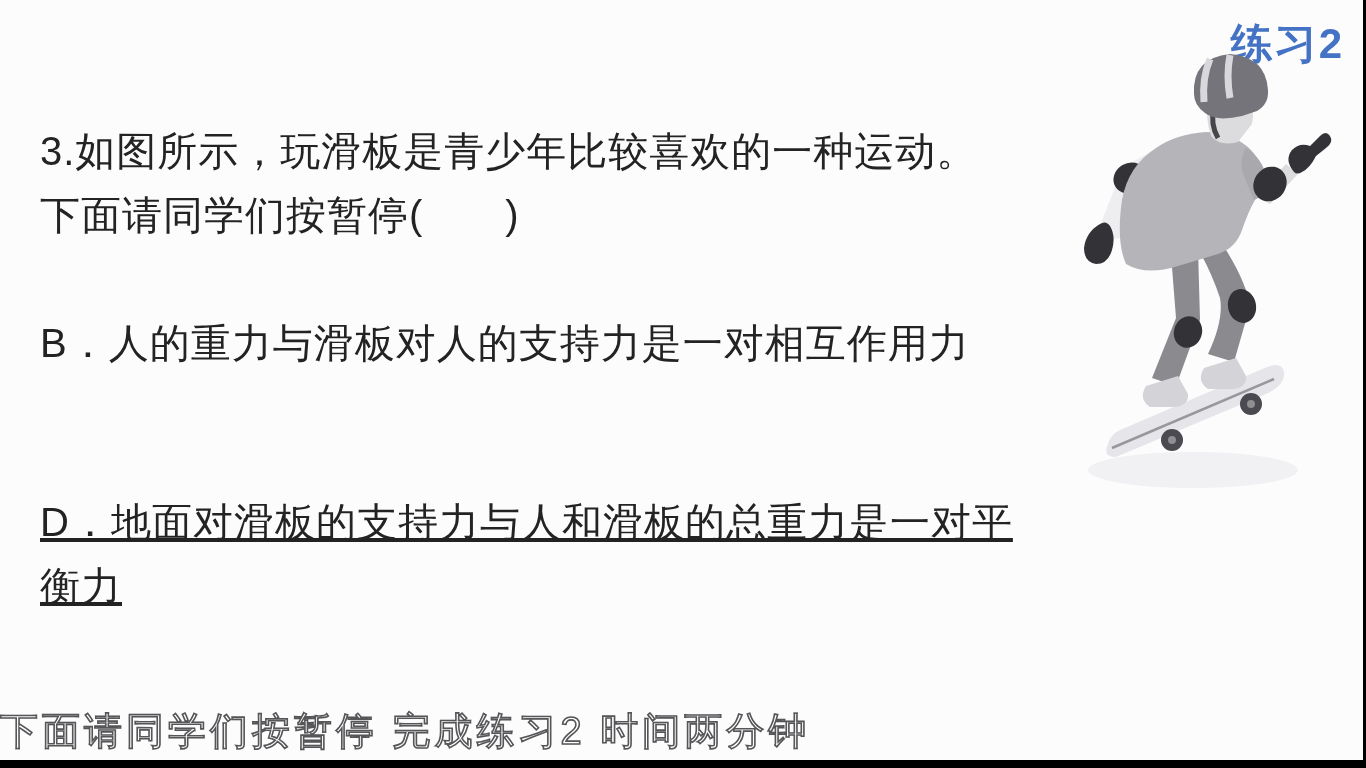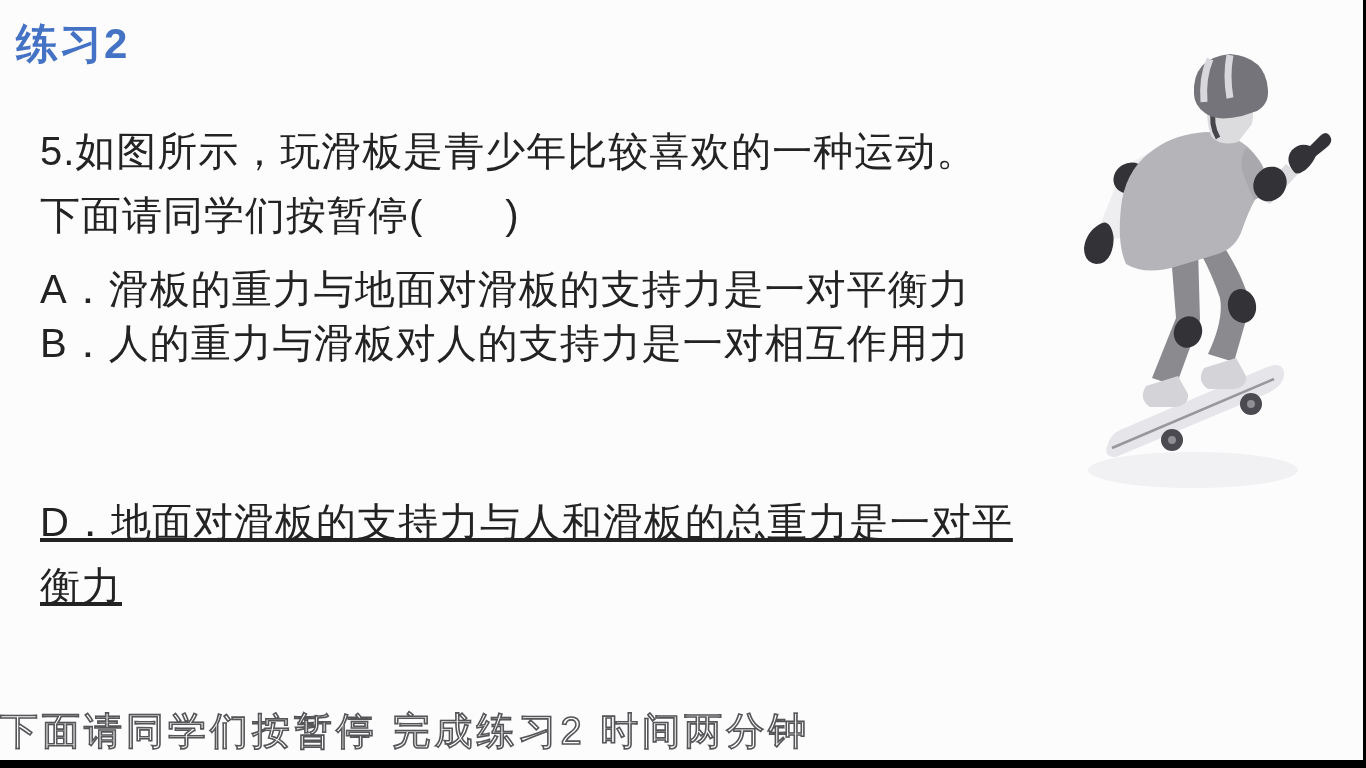--- a/index.html
+++ b/index.html
@@ -10,23 +10,23 @@
     position: relative;
     width: 1366px;
     height: 768px;
     background: #fdfcfd;
     overflow: hidden;
   }
 
   .title {
     position: absolute;
     top: 16px;
-    left: 16px;
+    left: 4px;
     width: 1340px;
-    text-align: left;
+    text-align: right;
     font-size: 42px;
     font-weight: 600;
     color: #4472c4;
     letter-spacing: 2px;
   }
 
   .qtext {
     position: absolute;
     left: 40px;
     width: 995px;
@@ -76,24 +76,23 @@
     background: #000;
   }
 </style>
 </head>
 <body>
 
 <div class="frame">
 
   <div class="title">练习2</div>
 
-  <div class="qtext stem-1">5.如图所示，玩滑板是青少年比较喜欢的一种运动。</div>
+  <div class="qtext stem-1">3.如图所示，玩滑板是青少年比较喜欢的一种运动。</div>
   <div class="qtext stem-2">下面请同学们按暂停(　　)</div>
 
-  <div class="qtext opt-a">A．滑板的重力与地面对滑板的支持力是一对平衡力</div>
   <div class="qtext opt-b">B．人的重力与滑板对人的支持力是一对相互作用力</div>
   <div class="qtext opt-d">D．地面对滑板的支持力与人和滑板的总重力是一对平衡力</div>
 
   <svg class="illustration" viewBox="0 0 292 450" xmlns="http://www.w3.org/2000/svg">
 
     <ellipse cx="135" cy="418" rx="105" ry="18" fill="#f1f1f4"></ellipse>
 
     <g>
       <path d="M50,392 Q44,405 58,405 L208,342 Q228,333 226,320 Q224,309 209,315 L62,378 Q52,383 50,392 Z" fill="#e6e6ea"></path>
       <path d="M54,396 L216,327" stroke="#97979c" stroke-width="2.5" fill="none"></path>

